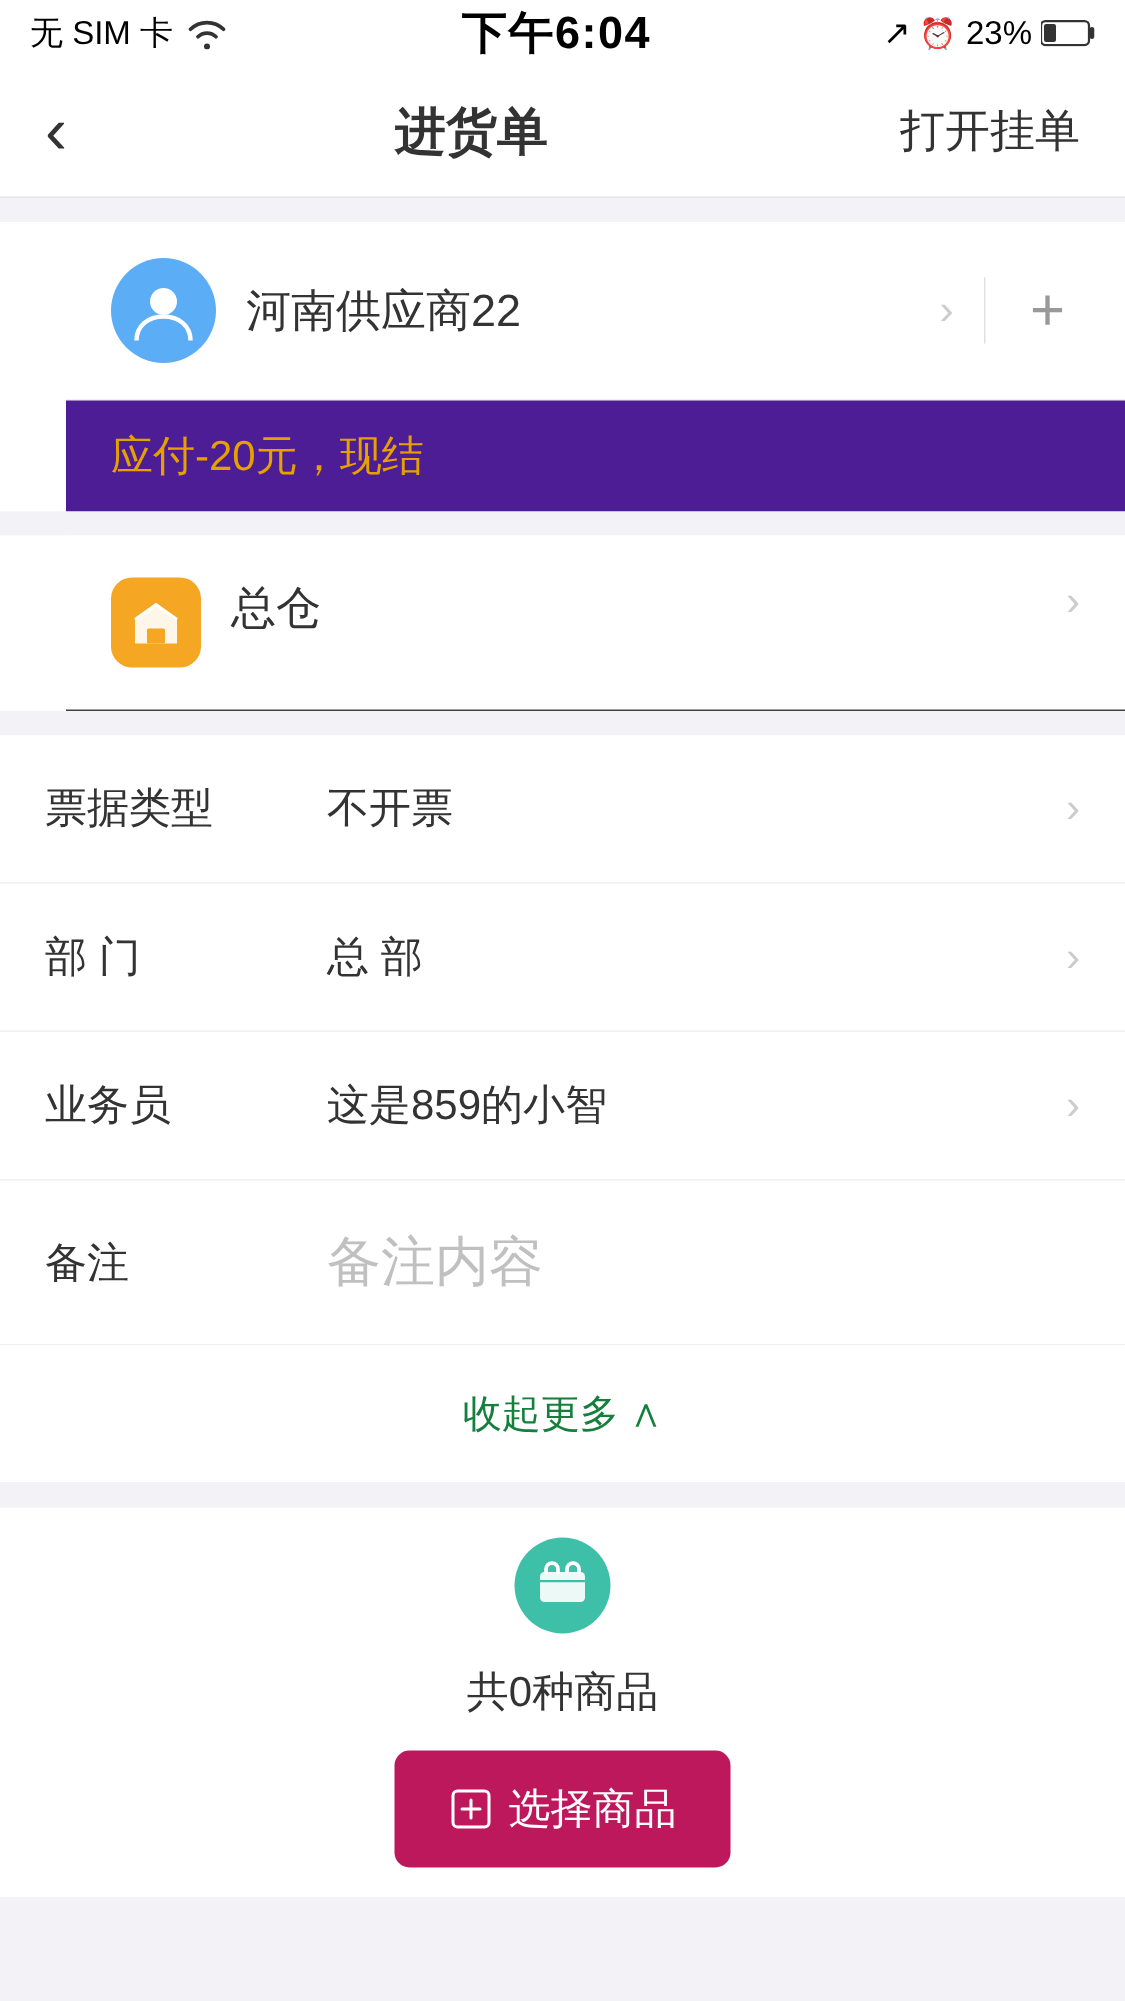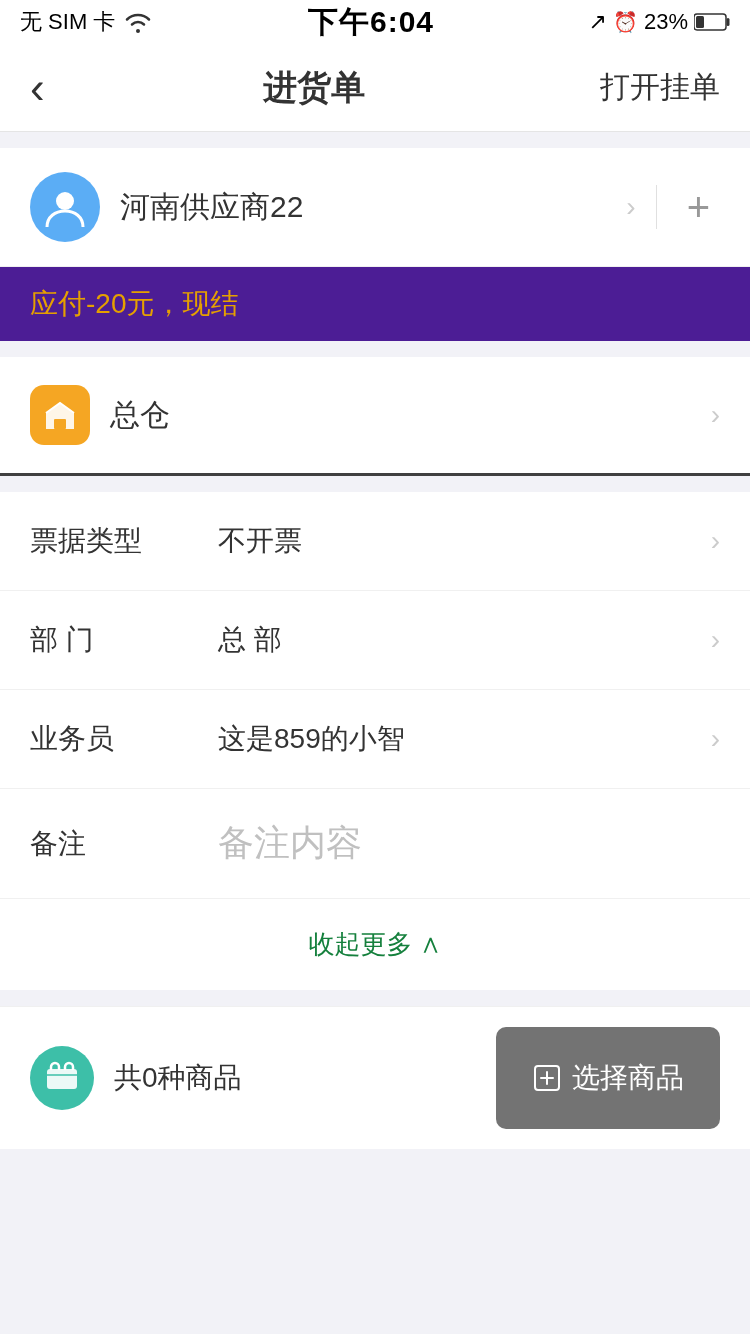--- a/index.html
+++ b/index.html
@@ -71,20 +71,21 @@
 
     
     .separator {
       height: 16px;
       background: #f2f2f7;
     }
 
     
     .card {
       background: #fff;
+      padding-left: 44px;
     }
 
     
     .supplier-row {
       display: flex;
       align-items: center;
       padding: 24px 30px;
       border-bottom: 1px solid #f0f0f0;
     }
     .supplier-avatar {
@@ -132,24 +133,24 @@
     .notice-row {
       background: #4c1d95;
       padding: 18px 30px;
       font-size: 28px;
       color: #e6a000;
     }
 
     
     .list-row {
       display: flex;
-      align-items: center;
+      align-items: flex-start;
       padding: 28px 30px;
       background: #fff;
-      border-bottom: 3px solid #404040;
+      border-bottom: 1px solid #404040;
     }
     .row-icon-wrap {
       width: 60px;
       height: 60px;
       border-radius: 14px;
       background: #f5a623;
       display: flex;
       align-items: center;
       justify-content: center;
       margin-right: 20px;
@@ -202,40 +203,41 @@
     }
 
     
     .bottom-bar {
       background: #fff;
       display: flex;
       align-items: center;
       padding: 20px 30px;
       gap: 20px;
       border-top: 1px solid #f0f0f0;
+      flex-direction: column;
     }
     .product-icon-wrap {
       width: 64px;
       height: 64px;
       border-radius: 50%;
       background: #3dbfa8;
       display: flex;
       align-items: center;
       justify-content: center;
     }
     .product-count-text {
       flex: 1;
       font-size: 28px;
       color: #333;
     }
     .select-btn {
-      background: #737373;
+      background: #be185d;
       color: #fff;
       font-size: 28px;
-      padding: 32px 36px;
+      padding: 20px 36px;
       border-radius: 10px;
       cursor: pointer;
       display: flex;
       align-items: center;
       gap: 10px;
     }
 
     
   </style>
 </head>

